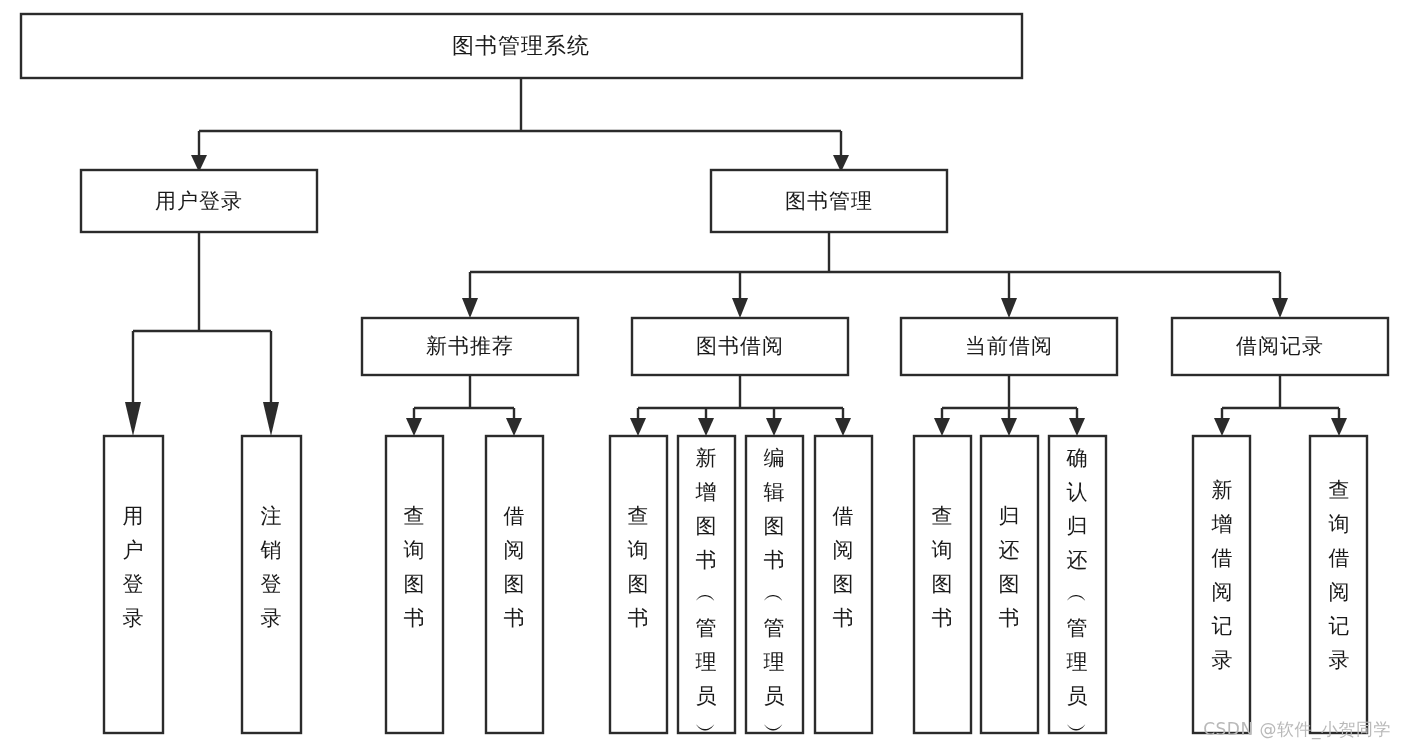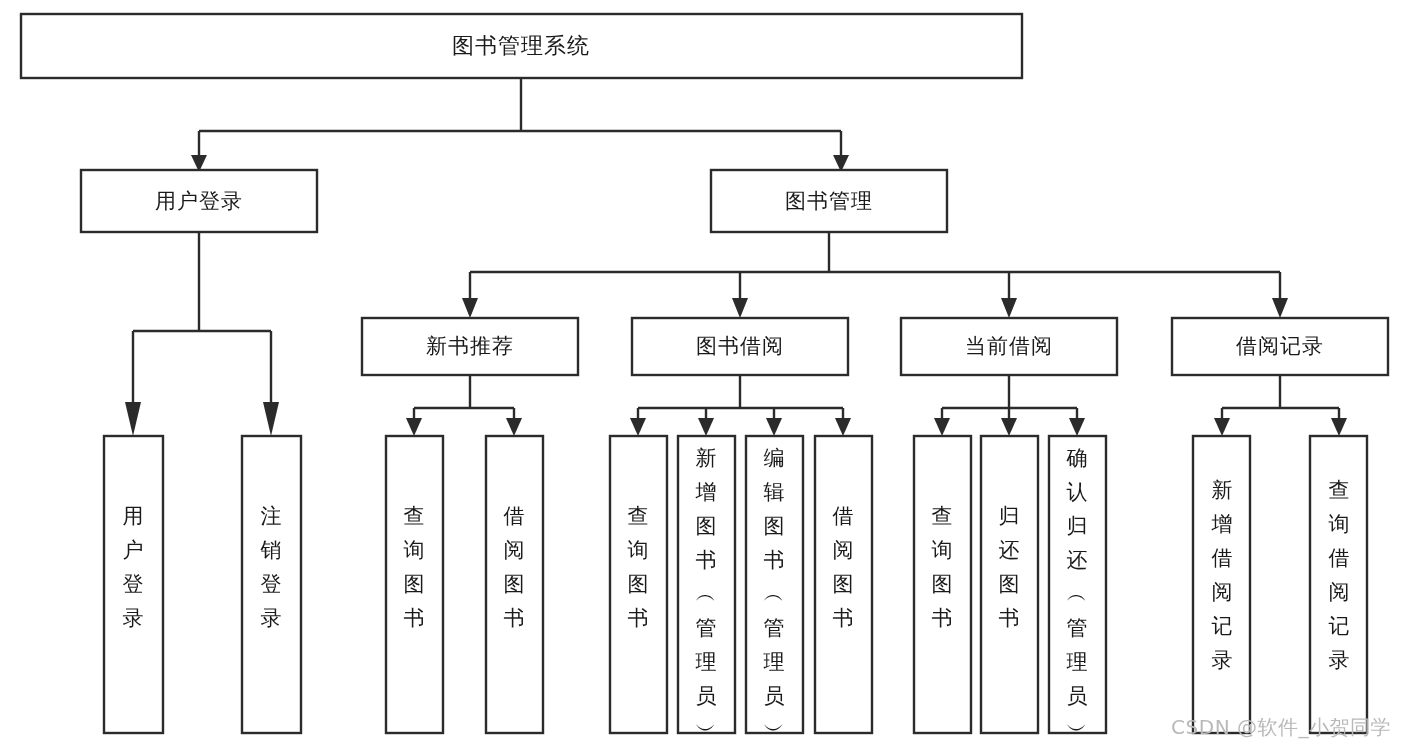--- a/index.html
+++ b/index.html
@@ -61,21 +61,21 @@
   }
   .arrow-head {
     fill: #2b2b2b;
     stroke: none;
   }
   .watermark-text {
     position: absolute;
     right: 14px;
     bottom: 6px;
     font-family: "DejaVu Sans", "Liberation Sans", sans-serif;
-    font-size: 20px;
+    font-size: 17px;
     color: #b9b9b9;
     letter-spacing: 0.5px;
     pointer-events: none;
     white-space: pre;
   }
 </style>
 </head>
 <body>
 
 <div id="diagram-root">

